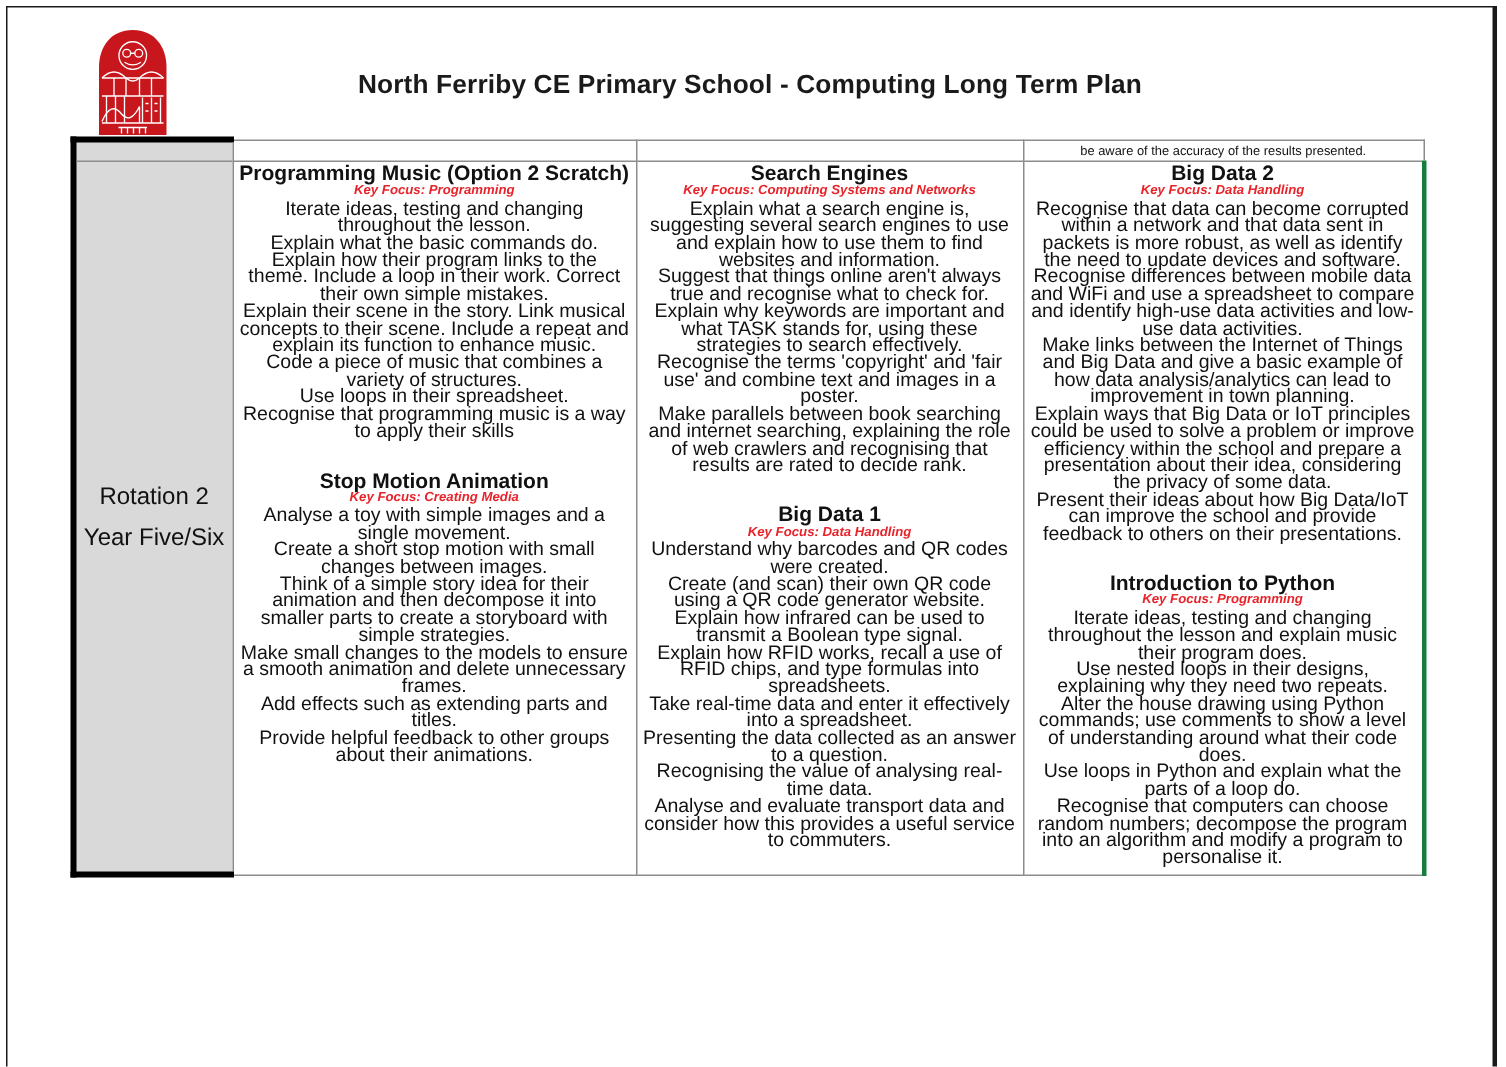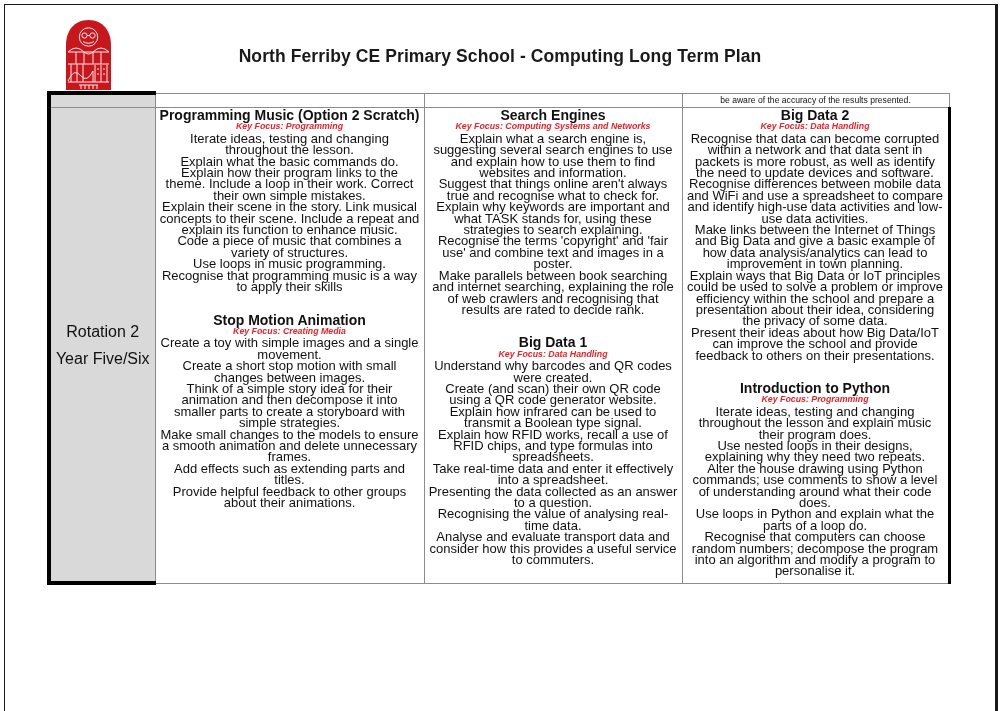--- a/index.html
+++ b/index.html
@@ -114,21 +114,21 @@
     border-top: 4px solid #000000;
   }
   .label-line { margin: 0; }
   .label-gap { height: 14px; }
 
   
   td.body-cell {
     padding: 2px 4px 6px 4px;
   }
   td.body-cell.last-col {
-    border-right: 3px solid #000000;
+    border-right: 3px solid #15803d;
   }
 
   .unit-title {
     font-weight: bold;
     font-size: 14px;
     line-height: 11.4px;
     margin: 0;
   }
   .unit-focus {
     font-weight: bold;
@@ -204,39 +204,39 @@
         </td>
 
         <td class="body-cell">
           <div class="unit-title">Programming Music (Option 2 Scratch)</div>
           <div class="unit-focus">Key Focus: Programming</div>
           <div class="unit-line">Iterate ideas, testing and changing throughout the lesson.</div>
           <div class="unit-line">Explain what the basic commands do.</div>
           <div class="unit-line">Explain how their program links to the theme. Include a loop in their work. Correct their own simple mistakes.</div>
           <div class="unit-line">Explain their scene in the story. Link musical concepts to their scene. Include a repeat and explain its function to enhance music.</div>
           <div class="unit-line">Code a piece of music that combines a variety of structures.</div>
-          <div class="unit-line">Use loops in music programming.</div>
+          <div class="unit-line">Use loops in their spreadsheet.</div>
           <div class="unit-line">Recognise that programming music is a way to apply their skills</div>
           <div class="block-gap"></div>
           <div class="unit-title">Stop Motion Animation</div>
           <div class="unit-focus">Key Focus: Creating Media</div>
-          <div class="unit-line">Create a toy with simple images and a single movement.</div>
+          <div class="unit-line">Analyse a toy with simple images and a single movement.</div>
           <div class="unit-line">Create a short stop motion with small changes between images.</div>
           <div class="unit-line">Think of a simple story idea for their animation and then decompose it into smaller parts to create a storyboard with simple strategies.</div>
           <div class="unit-line">Make small changes to the models to ensure a smooth animation and delete unnecessary frames.</div>
           <div class="unit-line">Add effects such as extending parts and titles.</div>
           <div class="unit-line">Provide helpful feedback to other groups about their animations.</div>
         </td>
 
         <td class="body-cell">
           <div class="unit-title">Search Engines</div>
           <div class="unit-focus">Key Focus: Computing Systems and Networks</div>
           <div class="unit-line">Explain what a search engine is, suggesting several search engines to use and explain how to use them to find websites and information.</div>
           <div class="unit-line">Suggest that things online aren't always true and recognise what to check for.</div>
-          <div class="unit-line">Explain why keywords are important and what TASK stands for, using these strategies to search explaining.</div>
+          <div class="unit-line">Explain why keywords are important and what TASK stands for, using these strategies to search effectively.</div>
           <div class="unit-line">Recognise the terms 'copyright' and 'fair use' and combine text and images in a poster.</div>
           <div class="unit-line">Make parallels between book searching and internet searching, explaining the role of web crawlers and recognising that results are rated to decide rank.</div>
           <div class="block-gap"></div>
           <div class="unit-title">Big Data 1</div>
           <div class="unit-focus">Key Focus: Data Handling</div>
           <div class="unit-line">Understand why barcodes and QR codes were created.</div>
           <div class="unit-line">Create (and scan) their own QR code using a QR code generator website.</div>
           <div class="unit-line">Explain how infrared can be used to transmit a Boolean type signal.</div>
           <div class="unit-line">Explain how RFID works, recall a use of RFID chips, and type formulas into spreadsheets.</div>
           <div class="unit-line">Take real-time data and enter it effectively into a spreadsheet.</div>

